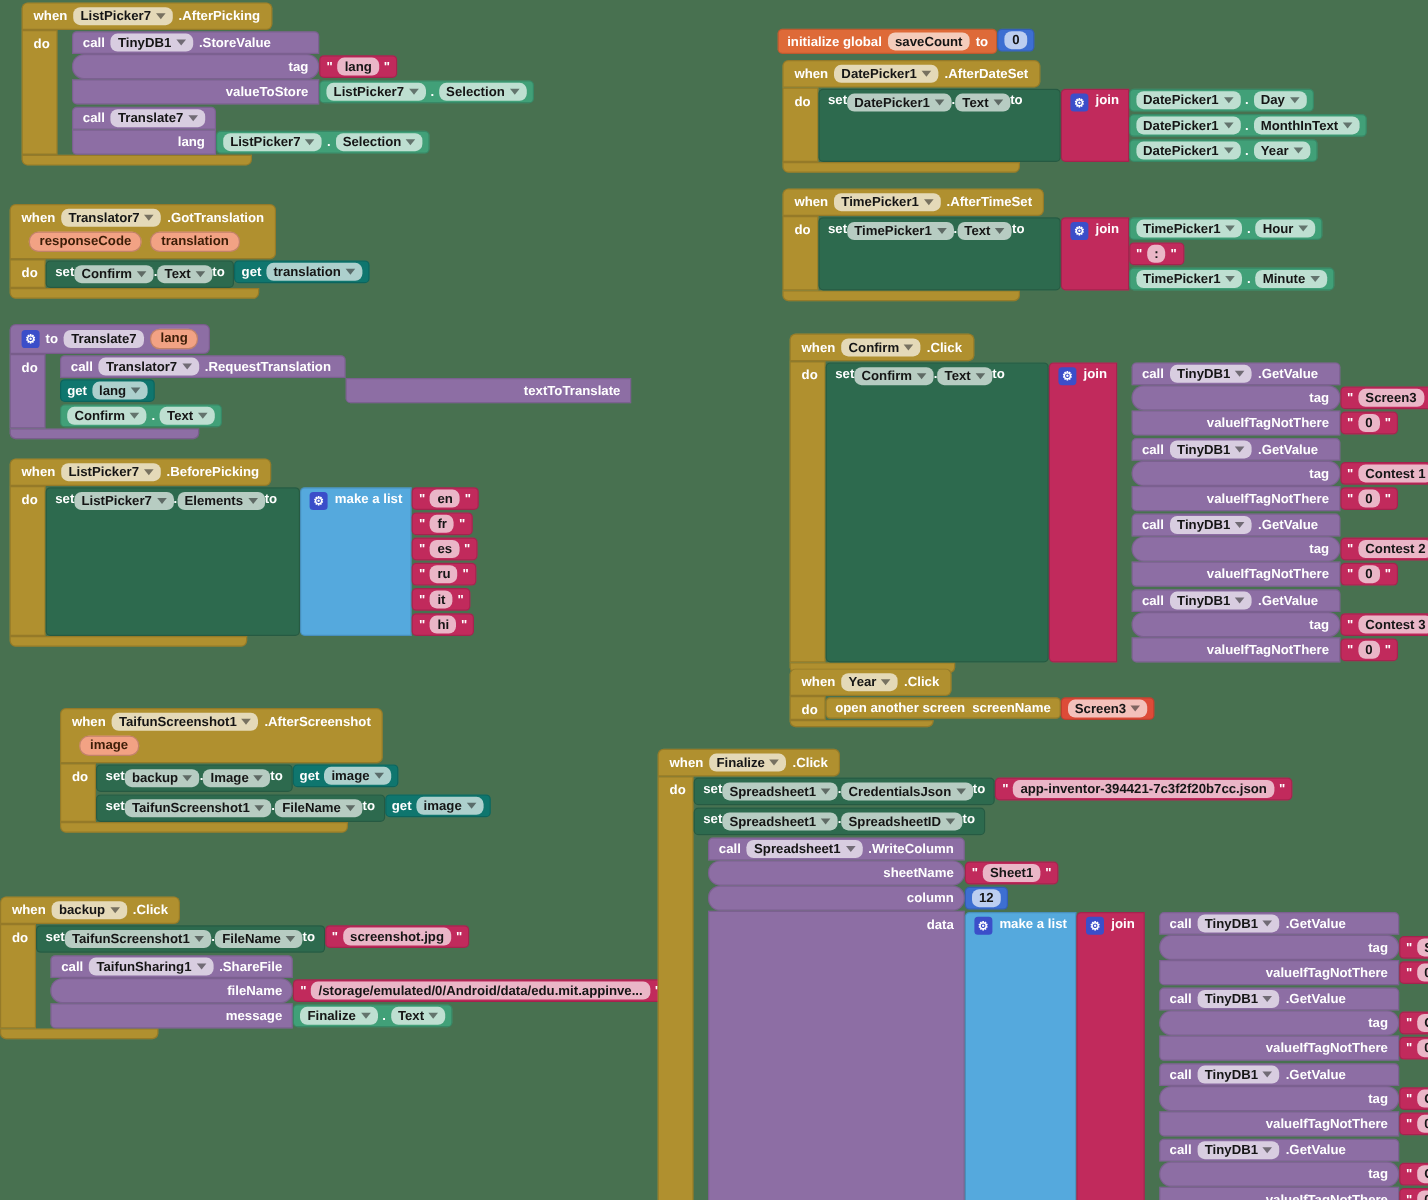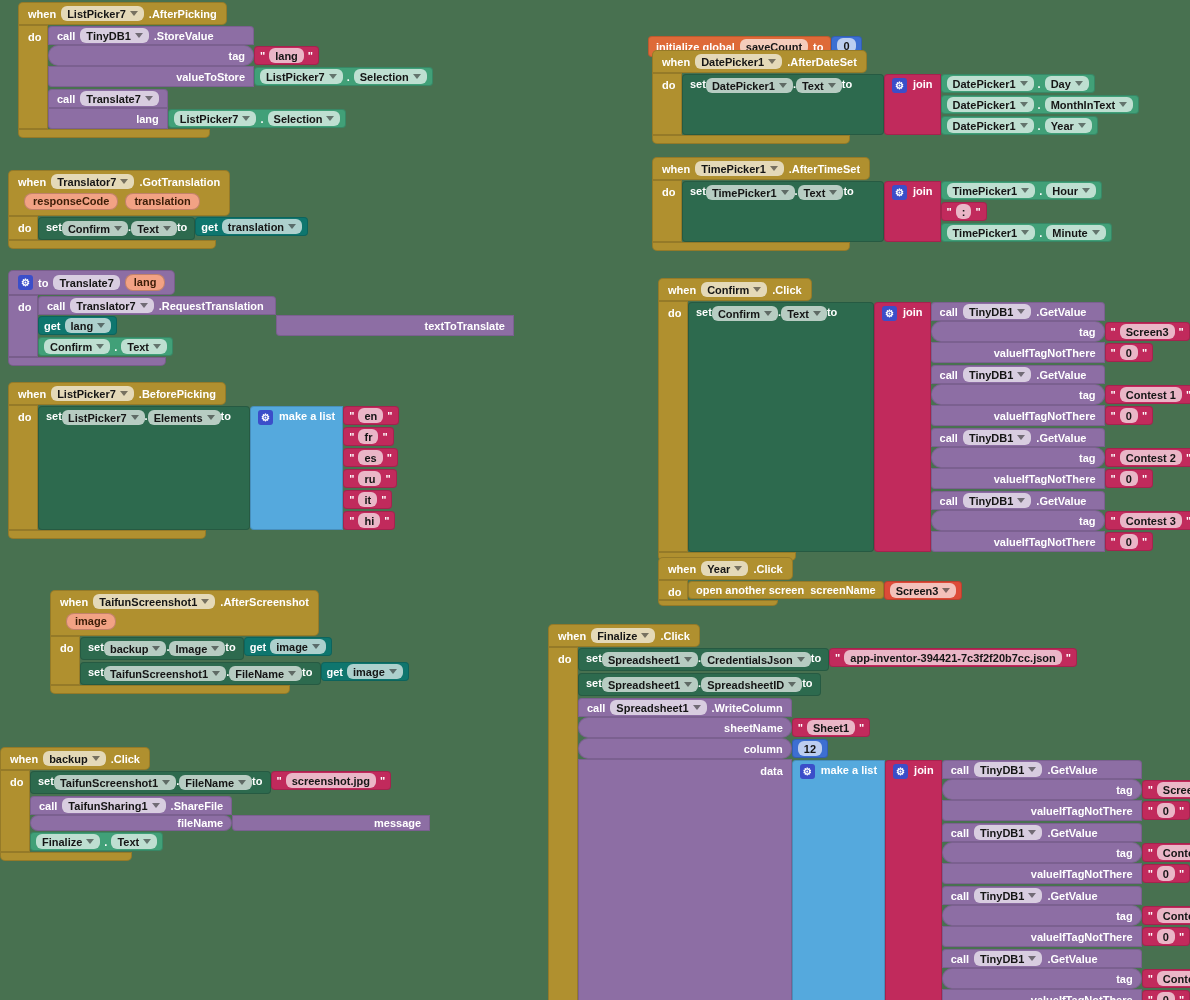--- a/index.html
+++ b/index.html
@@ -39,21 +39,21 @@
   .row{display:flex;align-items:flex-start;}
   .row.st{align-items:stretch;}
   .setbox{background:#2d6a4e;border-radius:4px;padding:4px 8px;display:flex;align-items:flex-start;gap:5px;
           box-shadow:inset 0 0 0 1px rgba(0,0,0,.15);}
   .line{display:flex;gap:0;align-items:flex-start;white-space:nowrap;}
   .joinbox{background:#c12a5c;border-radius:4px 0 0 4px;padding:4px 8px;display:flex;gap:6px;align-items:flex-start;
            box-shadow:inset 0 0 0 1px rgba(0,0,0,.15);}
   .listbox{background:#55a9dd;border-radius:4px 0 0 4px;padding:4px 8px;display:flex;gap:6px;align-items:flex-start;
            box-shadow:inset 0 0 0 1px rgba(0,0,0,.15);}
   .vstack{display:flex;flex-direction:column;gap:2px;align-items:flex-start;}
-  .gv{display:grid;grid-template-columns:max-content max-content;}
+  .gv{display:grid;grid-template-columns:max-content max-content;margin-left:12px;}
   .gv .c1{background:#8d6ea4;color:#fff;display:flex;align-items:center;justify-content:flex-end;gap:5px;
           padding:2px 9px;box-shadow:inset 0 0 0 1px rgba(0,0,0,.12);box-sizing:border-box;white-space:nowrap;border-radius:10px;}
   .gv .c1.h{justify-content:flex-start;border-radius:4px 4px 0 0;}
   .gv .c1.b{border-radius:0 0 0 4px;}
   .gv .c1.top{align-items:flex-start;padding-top:6px;}
   .gv .c2{display:flex;align-items:center;padding:1px 0;}
   .gv.db .c1{min-width:174px;}
   .gv.wc .c1{min-width:200px;}
   .gv.sv .c1{min-width:206px;}
   .gv.sf .c1{min-width:198px;}
@@ -434,20 +434,27 @@
               <span class="pill">
                 <span>TaifunSharing1</span>
                 <i class="caret"></i>
               </span>
               <span>.ShareFile</span>
             </div>
             <div class="c2"></div>
           <div class="c1">
               <span>fileName</span>
             </div>
+          <div class="c2">
+              <span class="val str">
+                <span class="pill">
+                  <span>/storage/emulated/0/Android/data/edu.mit.appinve...</span>
+                </span>
+              </span>
+            </div>
           <div class="c1 b">
               <span>message</span>
             </div>
           <div class="c2">
               <span class="val getter">
                 <span class="pill">
                   <span>Finalize</span>
                   <i class="caret"></i>
                 </span>
                 <span>.</span>
@@ -456,21 +463,21 @@
                   <i class="caret"></i>
                 </span>
               </span>
             </div>
         </div>
       </div>
     </div>
     <div class="ftr" style="width:132px"></div>
   </div>
 
-  <div class="ev" style="left:648px;top:36px;">
+  <div class="ev" style="left:648px;top:24px;">
     <div class="row">
       <div class="blk-orange">
         <span>initialize global</span>
         <span class="pill">
             <span>saveCount</span>
           </span>
         <span>to</span>
       </div>
       <span class="val num">
           <span class="pill">

